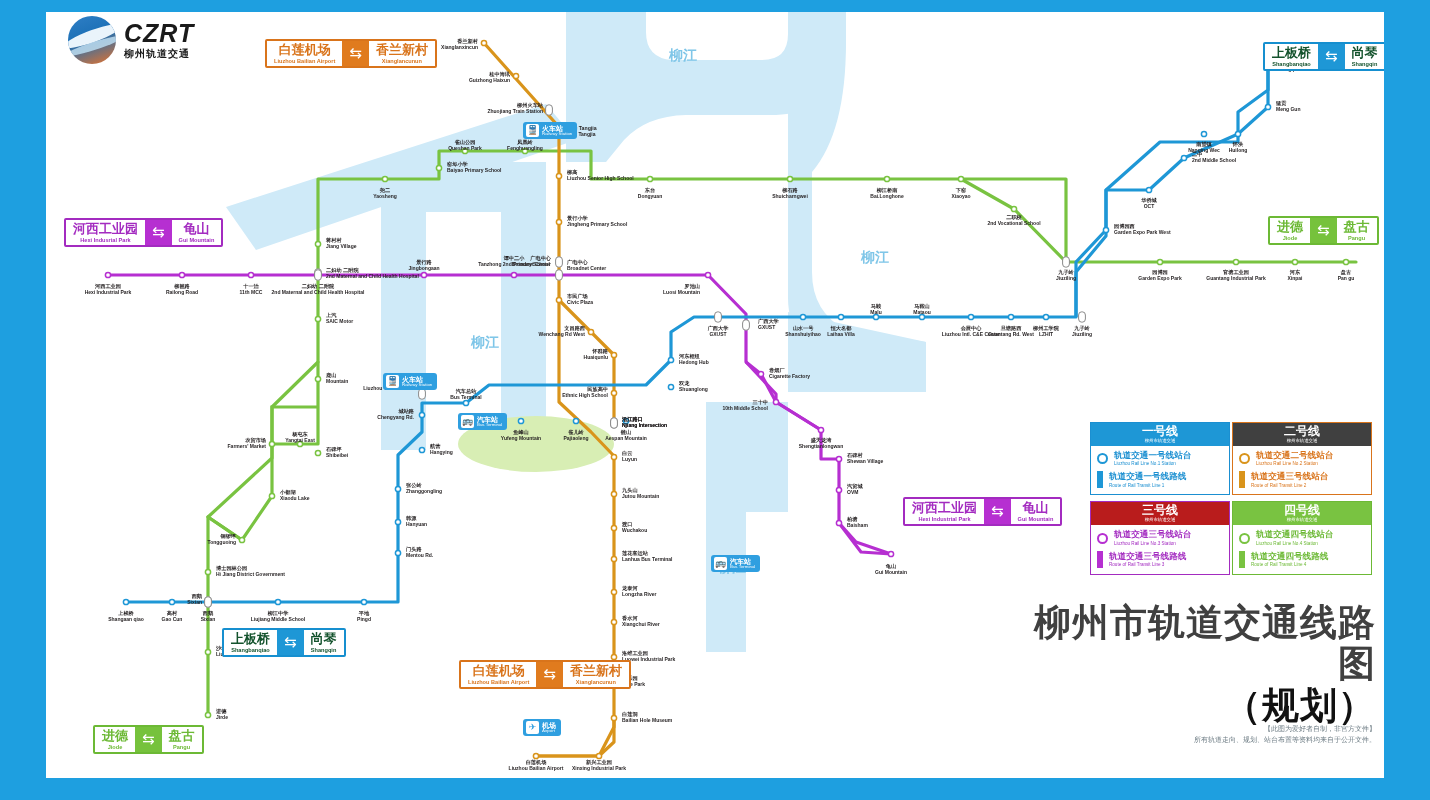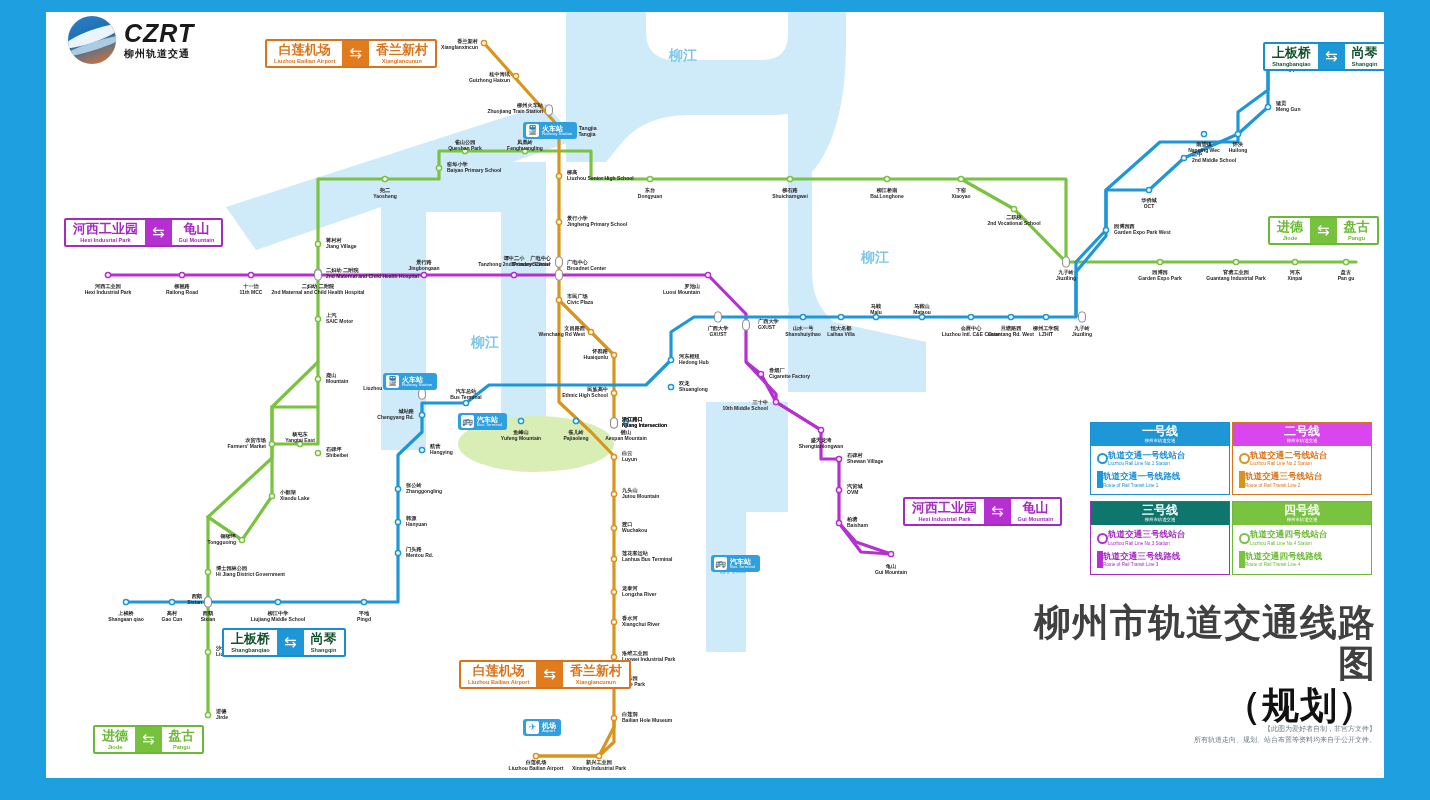--- a/index.html
+++ b/index.html
@@ -65,30 +65,30 @@
   .poi .te{font-size:4.4px;white-space:nowrap;opacity:.95;}
 
   
   #legend{position:absolute;left:1044px;top:388px;width:282px;
     display:grid;grid-template-columns:140px 140px;gap:6px 2px;margin-top:22px;}
   .lg{border:1px solid #999;background:#fff;box-sizing:border-box;}
   .lg .hd{text-align:center;color:#fff;padding:2px 0 3px;}
   .lg .hd .cn{font-size:12px;font-weight:bold;line-height:1.05;}
   .lg .hd .en{font-size:4.4px;line-height:1.2;}
   .lg .bd{padding:5px 6px 6px;}
-  .lg .row{display:flex;align-items:center;margin-bottom:5px;}
+  .lg .row{display:flex;align-items:center;gap:6px;margin-bottom:5px;}
   .lg .row:last-child{margin-bottom:0;}
   .lg .ring{width:11px;height:11px;border-radius:50%;border:2.6px solid;box-sizing:border-box;flex:0 0 auto;}
   .lg .bar{width:6px;height:17px;flex:0 0 auto;}
   .lg .tx{line-height:1.1;}
   .lg .tc{font-size:8.6px;font-weight:bold;white-space:nowrap;}
   .lg .te{font-size:4.6px;white-space:nowrap;margin-top:1px;}
   .lg1{border-color:#1b8fd1;} .lg1 .hd{background:#1e97d6;} .lg1 .tc{color:#1b8fd1;} .lg1 .te{color:#1b8fd1;}
-  .lg2{border-color:#d9741b;} .lg2 .hd{background:#d946ef;} .lg2 .tc{color:#d9741b;} .lg2 .te{color:#d9741b;}
-  .lg3{border-color:#a32bc0;} .lg3 .hd{background:#0f766e;} .lg3 .tc{color:#a32bc0;} .lg3 .te{color:#a32bc0;}
+  .lg2{border-color:#d9741b;} .lg2 .hd{background:#404040;} .lg2 .tc{color:#d9741b;} .lg2 .te{color:#d9741b;}
+  .lg3{border-color:#a32bc0;} .lg3 .hd{background:#b91c1c;} .lg3 .tc{color:#a32bc0;} .lg3 .te{color:#a32bc0;}
   .lg4{border-color:#6cb935;} .lg4 .hd{background:#79c341;} .lg4 .tc{color:#6cb935;} .lg4 .te{color:#6cb935;}
 
   
   #title{position:absolute;left:960px;top:590px;width:370px;text-align:right;}
   #title .t1{font-size:37px;font-weight:bold;color:#404040;line-height:1.12;letter-spacing:1px;}
   #title .t2{font-size:37px;font-weight:bold;color:#111;line-height:1.12;letter-spacing:1px;}
   #credit{position:absolute;left:960px;top:712px;width:370px;text-align:right;}
   #credit .c1{font-size:16px;font-weight:bold;color:#b8dcf0;line-height:1.3;}
   #credit .c2{font-size:7px;color:#6b7a82;line-height:1.5;}
   #credit .c3{font-size:7px;color:#6b7a82;line-height:1.5;}

